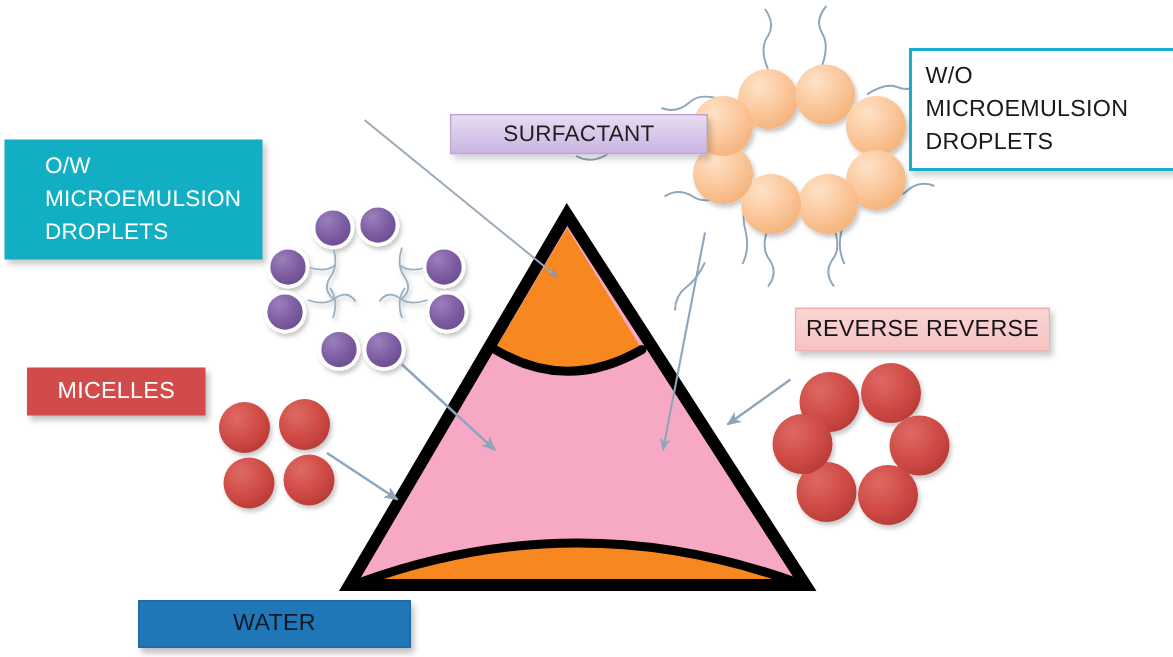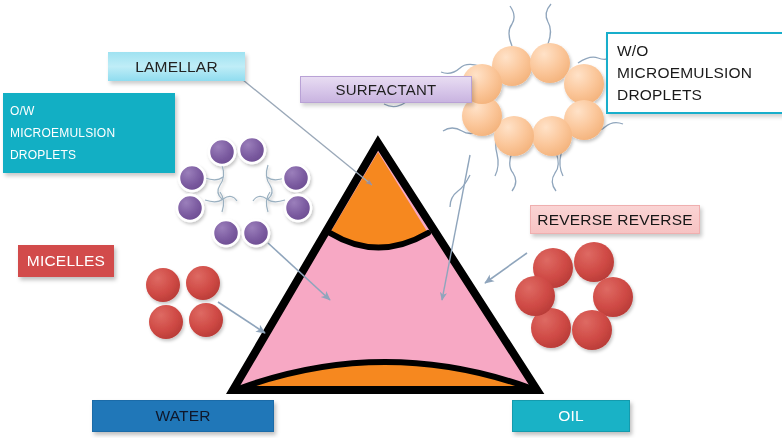--- a/index.html
+++ b/index.html
@@ -35,23 +35,23 @@
   }
 
   
   .box-ow {
     left: 3px;
     top: 93px;
     width: 172px;
     height: 80px;
     background: #12AFC4;
     color: #ffffff;
-    font-size: 12px;
+    font-size: 15px;
     line-height: 22px;
-    padding-left: 7px;
+    padding-left: 27px;
     box-shadow: 2px 3px 4px rgba(0,0,0,0.22);
   }
 
   
   .box-lamellar {
     left: 108px;
     top: 52px;
     width: 137px;
     height: 29px;
     background: linear-gradient(to bottom, #9FE2F1 0%, #BFEDF7 50%, #8FDCEF 100%);
@@ -101,21 +101,21 @@
     font-size: 15.5px;
     justify-content: center;
     border: 1px solid #EFAFAF;
     box-shadow: 2px 3px 4px rgba(0,0,0,0.22);
   }
 
   
   .box-micelles {
     left: 18px;
     top: 245px;
-    width: 96px;
+    width: 119px;
     height: 32px;
     background: #D24B4B;
     color: #ffffff;
     font-size: 15.5px;
     justify-content: center;
     box-shadow: 2px 3px 4px rgba(0,0,0,0.25);
   }
 
   
   .box-water {
@@ -278,29 +278,27 @@
         <circle cx="482" cy="116" r="20" fill="url(#gradPeach)"></circle>
         <circle cx="482" cy="84" r="20" fill="url(#gradPeach)"></circle>
       </g>
     </g>
   </svg>
 
   <div class="label-box box-ow">O/W
 MICROEMULSION
 DROPLETS</div>
 
-  <div class="label-box box-lamellar">LAMELLAR</div>
 
   <div class="label-box box-surfactant">SURFACTANT</div>
 
   <div class="label-box box-wo">W/O
 MICROEMULSION
 DROPLETS</div>
 
   <div class="label-box box-reverse">REVERSE REVERSE</div>
 
   <div class="label-box box-micelles">MICELLES</div>
 
   <div class="label-box box-water">WATER</div>
 
-  <div class="label-box box-oil">OIL</div>
 
 </div>
 
 </body></html>

